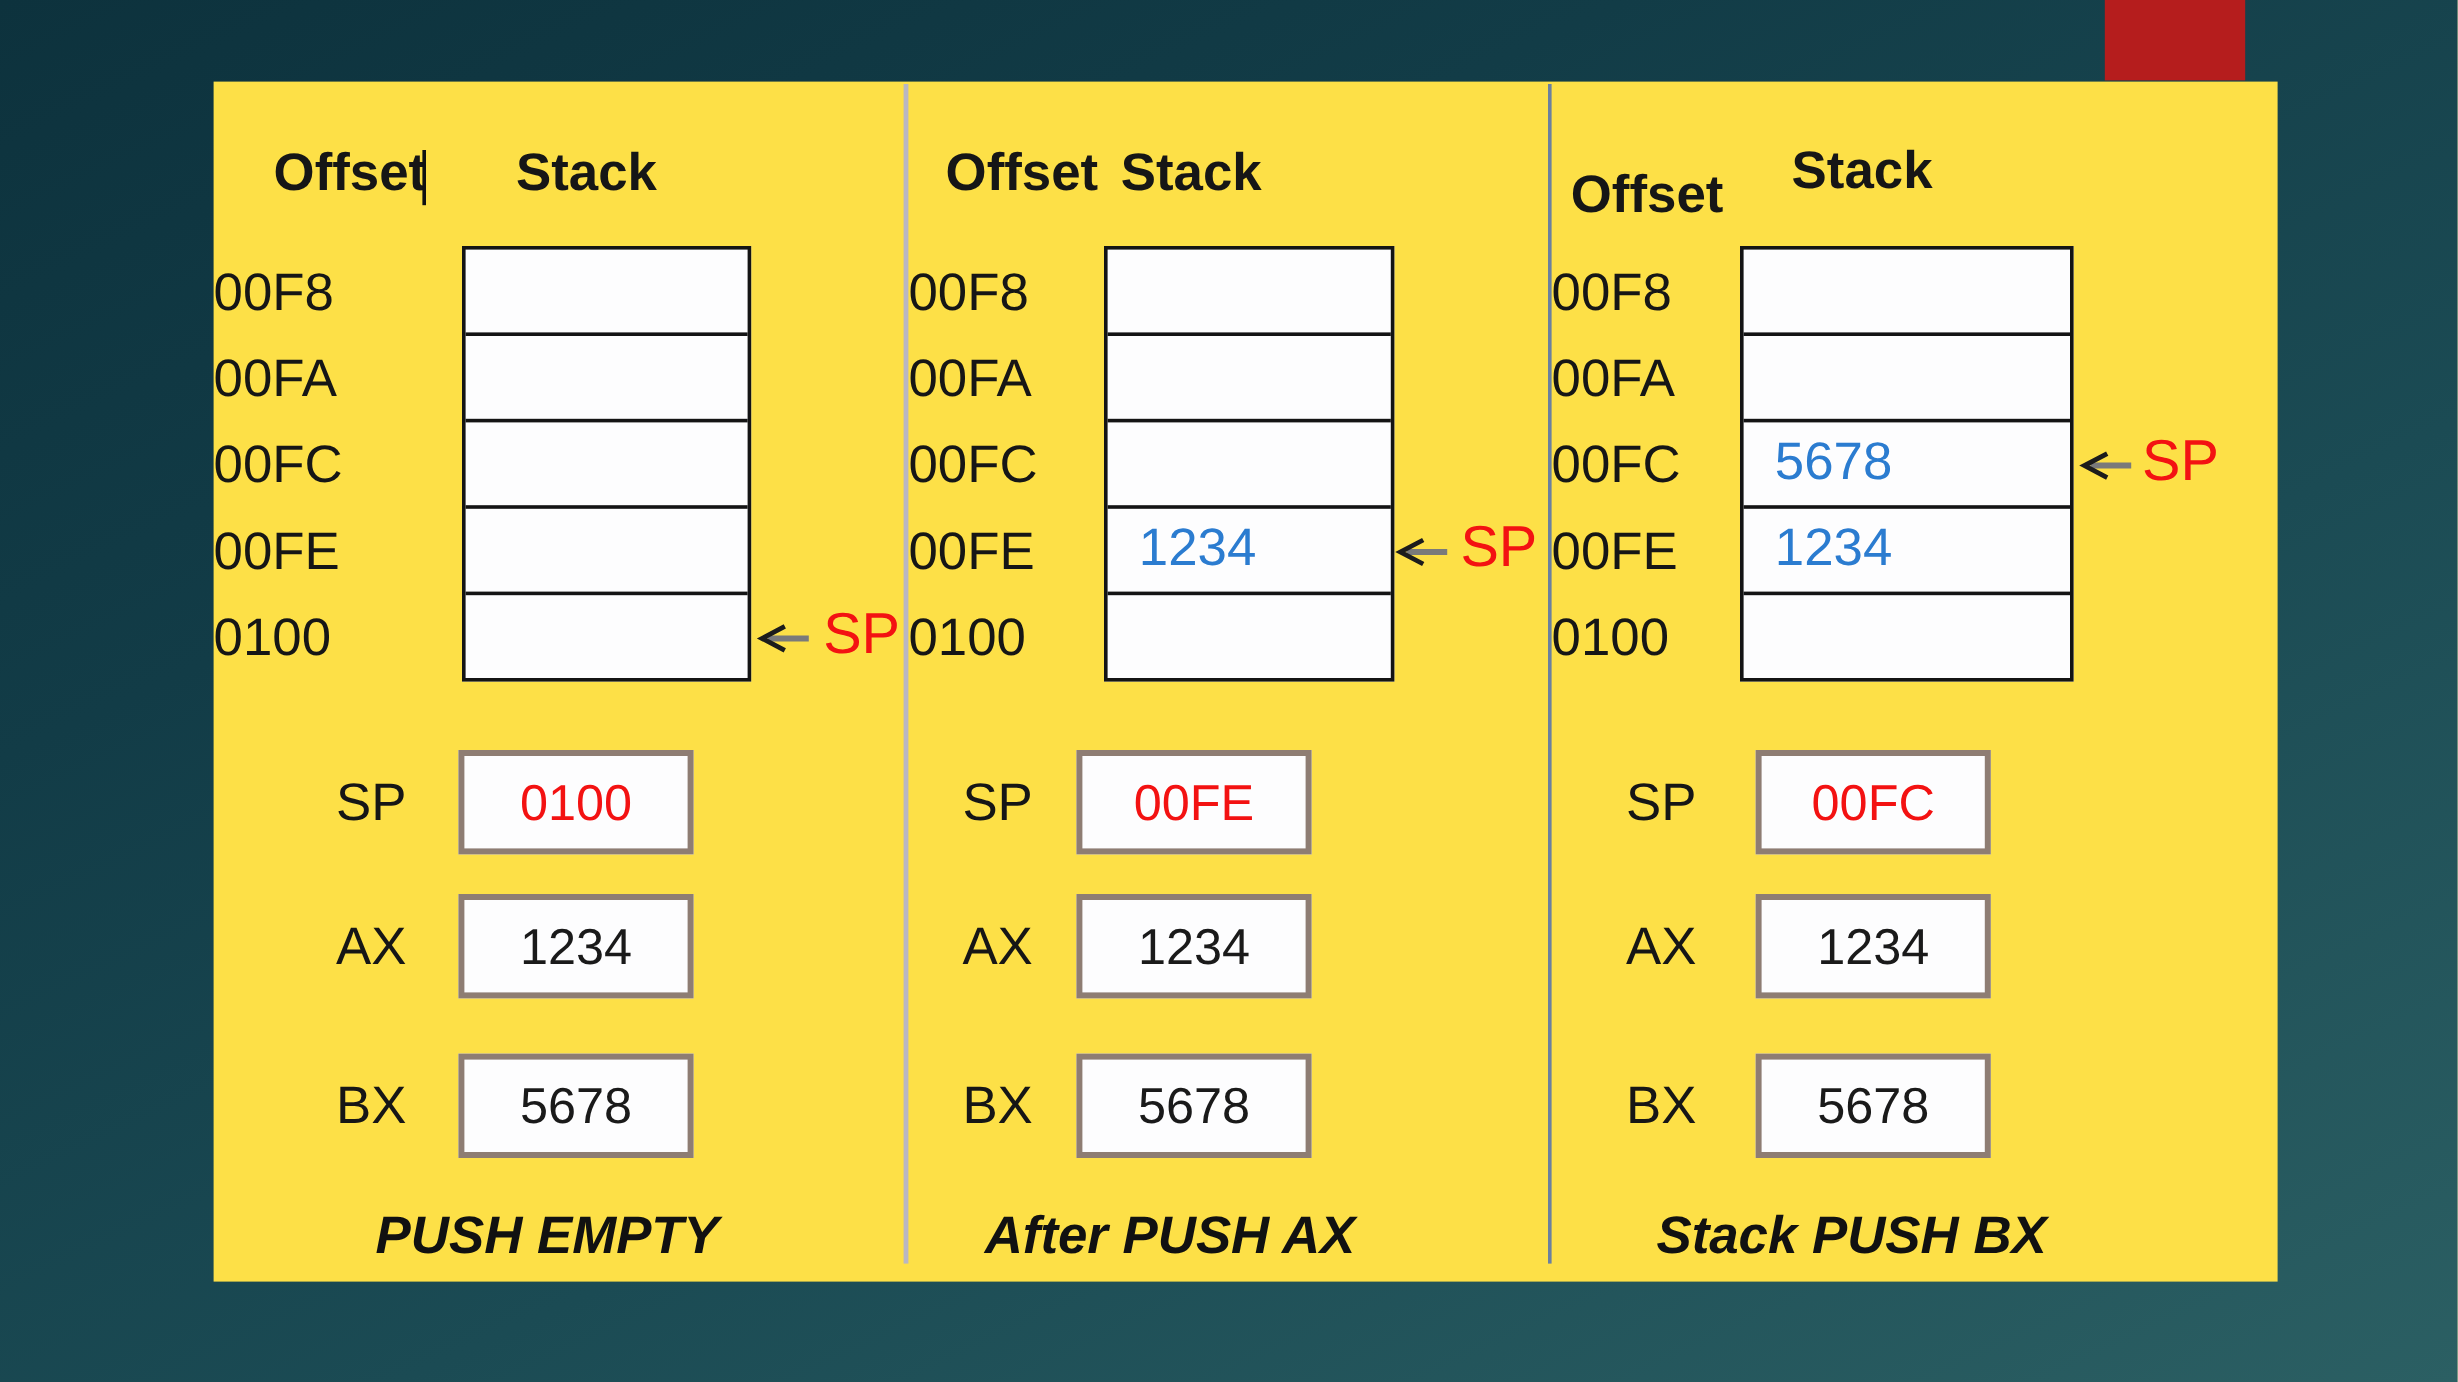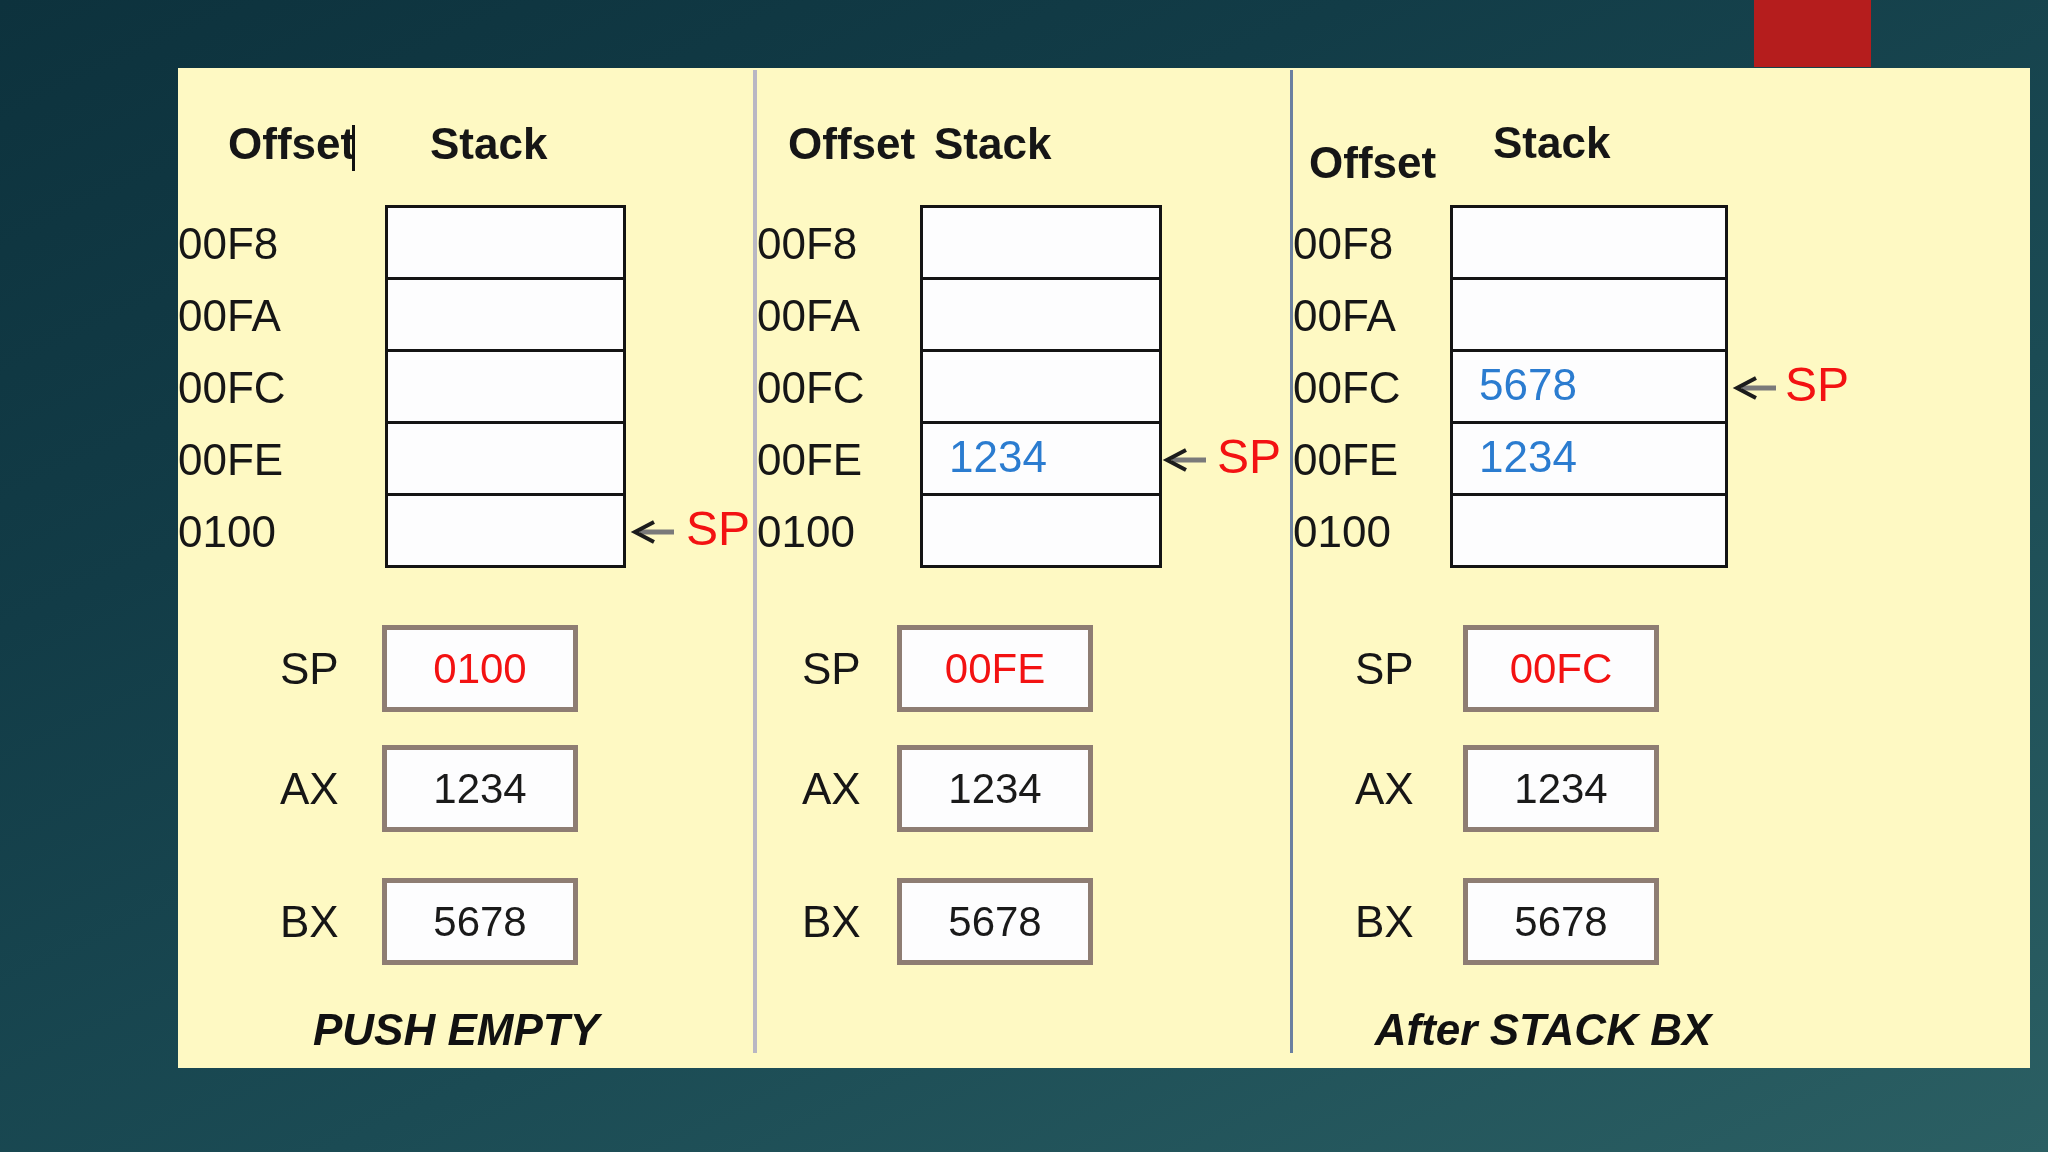--- a/index.html
+++ b/index.html
@@ -3,21 +3,21 @@
 <meta charset="utf-8">
 <style>
   html,body{margin:0;padding:0;}
   body{
     width:2048px;height:1152px;overflow:hidden;position:relative;
     background:linear-gradient(155deg,#0d323d 0%,#123c47 30%,#1b4b54 62%,#2b5f63 100%);
     font-family:"Liberation Sans",sans-serif;
     -webkit-font-smoothing:antialiased;
   }
   .accent-block{position:absolute;left:1754px;top:0;width:117px;height:67px;}
-  .slide{position:absolute;left:178px;top:68px;width:1852px;height:1000px;background:#fef9c3;}
+  .slide{position:absolute;left:178px;top:68px;width:1720px;height:1000px;background:#fde047;}
   .divider{position:absolute;top:2px;height:983px;}
   .divider.d1{left:575px;width:4px;background:#b9b7c3;}
   .divider.d2{left:1112px;width:3px;background:#6b80a0;}
 
   .panel{position:absolute;top:0;height:1000px;}
   .hdr{position:absolute;font-size:44px;font-weight:bold;color:#161616;white-space:nowrap;}
   .caret{position:absolute;width:3px;height:46px;background:#111;}
   .stack-table{position:absolute;top:137px;border:3px solid #141414;background:#fdfdfe;}
   .srow{height:72px;border-bottom:3px solid #141414;box-sizing:border-box;position:relative;}
   .srow:last-child{border-bottom:none;height:69px;}
@@ -84,20 +84,21 @@
         <div class="srow">
           <span class="cellval" style="color: rgb(43, 124, 208);">1234</span>
         </div>
         <div class="srow"></div>
       </div>
     <svg class="sp-arrow" viewBox="0 0 54 26" style="left: 399px; top: 379px;">
       <path d="M50 13 H16" stroke="#7a7a7a" stroke-width="5" fill="none"></path>
       <path d="M30 3 L11 13 L30 23" stroke="#1c1c1c" stroke-width="4" fill="none"></path>
     </svg>
     <div class="sp-ptr" style="left: 460px; top: 361px; color: rgb(243, 18, 18);">SP</div>
+    <div class="caption" style="left: -62px;">After PUSH AX</div>
   <div class="offlabel" style="left: 0px; width: 140px; top: 140px;">00F8</div>
       <div class="offlabel" style="left: 0px; width: 140px; top: 212px;">00FA</div>
       <div class="offlabel" style="left: 0px; width: 140px; top: 284px;">00FC</div>
       <div class="offlabel" style="left: 0px; width: 140px; top: 356px;">00FE</div>
       <div class="offlabel" style="left: 0px; width: 140px; top: 428px;">0100</div>
       <div class="reglabel" style="left: 45px; top: 557px;">SP</div>
       <div class="regbox" style="left: 140px; top: 557px; width: 196px;">
         <div class="regval" style="color: rgb(243, 18, 18);">00FE</div>
       </div>
       <div class="reglabel" style="left: 45px; top: 677px;">AX</div>
@@ -122,21 +123,21 @@
         <div class="srow">
           <span class="cellval" style="color: rgb(43, 124, 208);">1234</span>
         </div>
         <div class="srow"></div>
       </div>
     <svg class="sp-arrow" viewBox="0 0 54 26" style="left: 433px; top: 307px;">
       <path d="M50 13 H16" stroke="#7a7a7a" stroke-width="5" fill="none"></path>
       <path d="M30 3 L11 13 L30 23" stroke="#1c1c1c" stroke-width="4" fill="none"></path>
     </svg>
     <div class="sp-ptr" style="left: 492px; top: 289px; color: rgb(243, 18, 18);">SP</div>
-    <div class="caption" style="left: -30px;">After STACK BX</div>
+    <div class="caption" style="left: -30px;">Stack PUSH BX</div>
   <div class="offlabel" style="left: 0px; width: 135px; top: 140px;">00F8</div>
       <div class="offlabel" style="left: 0px; width: 135px; top: 212px;">00FA</div>
       <div class="offlabel" style="left: 0px; width: 135px; top: 284px;">00FC</div>
       <div class="offlabel" style="left: 0px; width: 135px; top: 356px;">00FE</div>
       <div class="offlabel" style="left: 0px; width: 135px; top: 428px;">0100</div>
       <div class="reglabel" style="left: 62px; top: 557px;">SP</div>
       <div class="regbox" style="left: 170px; top: 557px; width: 196px;">
         <div class="regval" style="color: rgb(243, 18, 18);">00FC</div>
       </div>
       <div class="reglabel" style="left: 62px; top: 677px;">AX</div>

